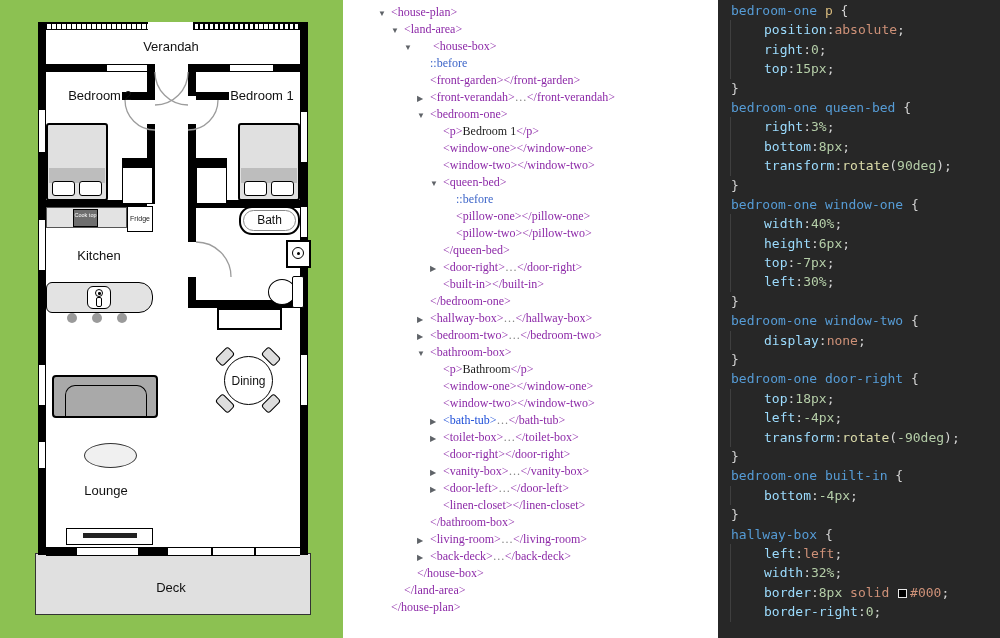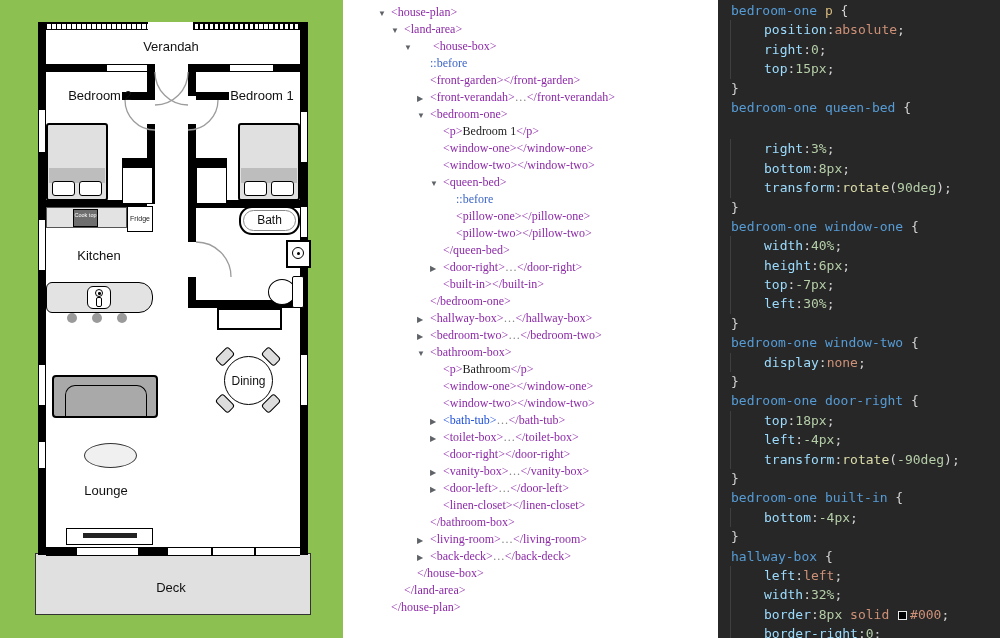--- a/index.html
+++ b/index.html
@@ -186,21 +186,21 @@
           <div style="margin-left: 12px; border-left: 1px solid rgb(63, 63, 63); padding-left: 33px;">
             <div style="height: 19.4px; line-height: 19.4px; white-space: pre;"><span style="color: rgb(156, 220, 254);">position</span><span style="color: rgb(212, 212, 212);">:</span><span style="color: rgb(206, 145, 120);">absolute</span><span style="color: rgb(212, 212, 212);">;</span></div>
             <div style="height: 19.4px; line-height: 19.4px; white-space: pre;"><span style="color: rgb(156, 220, 254);">right</span><span style="color: rgb(212, 212, 212);">:</span><span style="color: rgb(181, 206, 168);">0</span><span style="color: rgb(212, 212, 212);">;</span></div>
             <div style="height: 19.4px; line-height: 19.4px; white-space: pre;"><span style="color: rgb(156, 220, 254);">top</span><span style="color: rgb(212, 212, 212);">:</span><span style="color: rgb(181, 206, 168);">15px</span><span style="color: rgb(212, 212, 212);">;</span></div>
           </div>
           <div style="height: 19.4px; line-height: 19.4px; white-space: pre; padding-left: 13px;"><span style="color: rgb(212, 212, 212);">}</span></div>
         </div>
         <div>
           <div style="height: 19.4px; line-height: 19.4px; white-space: pre; padding-left: 13px;"><span style="color: rgb(86, 156, 214);">bedroom-one</span><span style="color: rgb(86, 156, 214);"> </span><span style="color: rgb(86, 156, 214);">queen-bed</span><span style="color: rgb(212, 212, 212);"> {</span></div>
           <div style="margin-left: 12px; border-left: 1px solid rgb(63, 63, 63); padding-left: 33px;">
-            <div style="height: 19.4px; line-height: 19.4px; white-space: pre; margin-top: 22px;"><span style="color: rgb(156, 220, 254);">right</span><span style="color: rgb(212, 212, 212);">:</span><span style="color: rgb(181, 206, 168);">3%</span><span style="color: rgb(212, 212, 212);">;</span></div>
+            <div style="height: 19.4px; line-height: 19.4px; white-space: pre;"><span style="color: rgb(156, 220, 254);">right</span><span style="color: rgb(212, 212, 212);">:</span><span style="color: rgb(181, 206, 168);">3%</span><span style="color: rgb(212, 212, 212);">;</span></div>
             <div style="height: 19.4px; line-height: 19.4px; white-space: pre;"><span style="color: rgb(156, 220, 254);">bottom</span><span style="color: rgb(212, 212, 212);">:</span><span style="color: rgb(181, 206, 168);">8px</span><span style="color: rgb(212, 212, 212);">;</span></div>
             <div style="height: 19.4px; line-height: 19.4px; white-space: pre;"><span style="color: rgb(156, 220, 254);">transform</span><span style="color: rgb(212, 212, 212);">:</span><span style="color: rgb(220, 220, 170);">rotate</span><span style="color: rgb(212, 212, 212);">(</span><span style="color: rgb(181, 206, 168);">90deg</span><span style="color: rgb(212, 212, 212);">)</span><span style="color: rgb(212, 212, 212);">;</span></div>
           </div>
           <div style="height: 19.4px; line-height: 19.4px; white-space: pre; padding-left: 13px;"><span style="color: rgb(212, 212, 212);">}</span></div>
         </div>
         <div>
           <div style="height: 19.4px; line-height: 19.4px; white-space: pre; padding-left: 13px;"><span style="color: rgb(86, 156, 214);">bedroom-one</span><span style="color: rgb(86, 156, 214);"> </span><span style="color: rgb(86, 156, 214);">window-one</span><span style="color: rgb(212, 212, 212);"> {</span></div>
           <div style="margin-left: 12px; border-left: 1px solid rgb(63, 63, 63); padding-left: 33px;">
             <div style="height: 19.4px; line-height: 19.4px; white-space: pre;"><span style="color: rgb(156, 220, 254);">width</span><span style="color: rgb(212, 212, 212);">:</span><span style="color: rgb(181, 206, 168);">40%</span><span style="color: rgb(212, 212, 212);">;</span></div>
             <div style="height: 19.4px; line-height: 19.4px; white-space: pre;"><span style="color: rgb(156, 220, 254);">height</span><span style="color: rgb(212, 212, 212);">:</span><span style="color: rgb(181, 206, 168);">6px</span><span style="color: rgb(212, 212, 212);">;</span></div>

